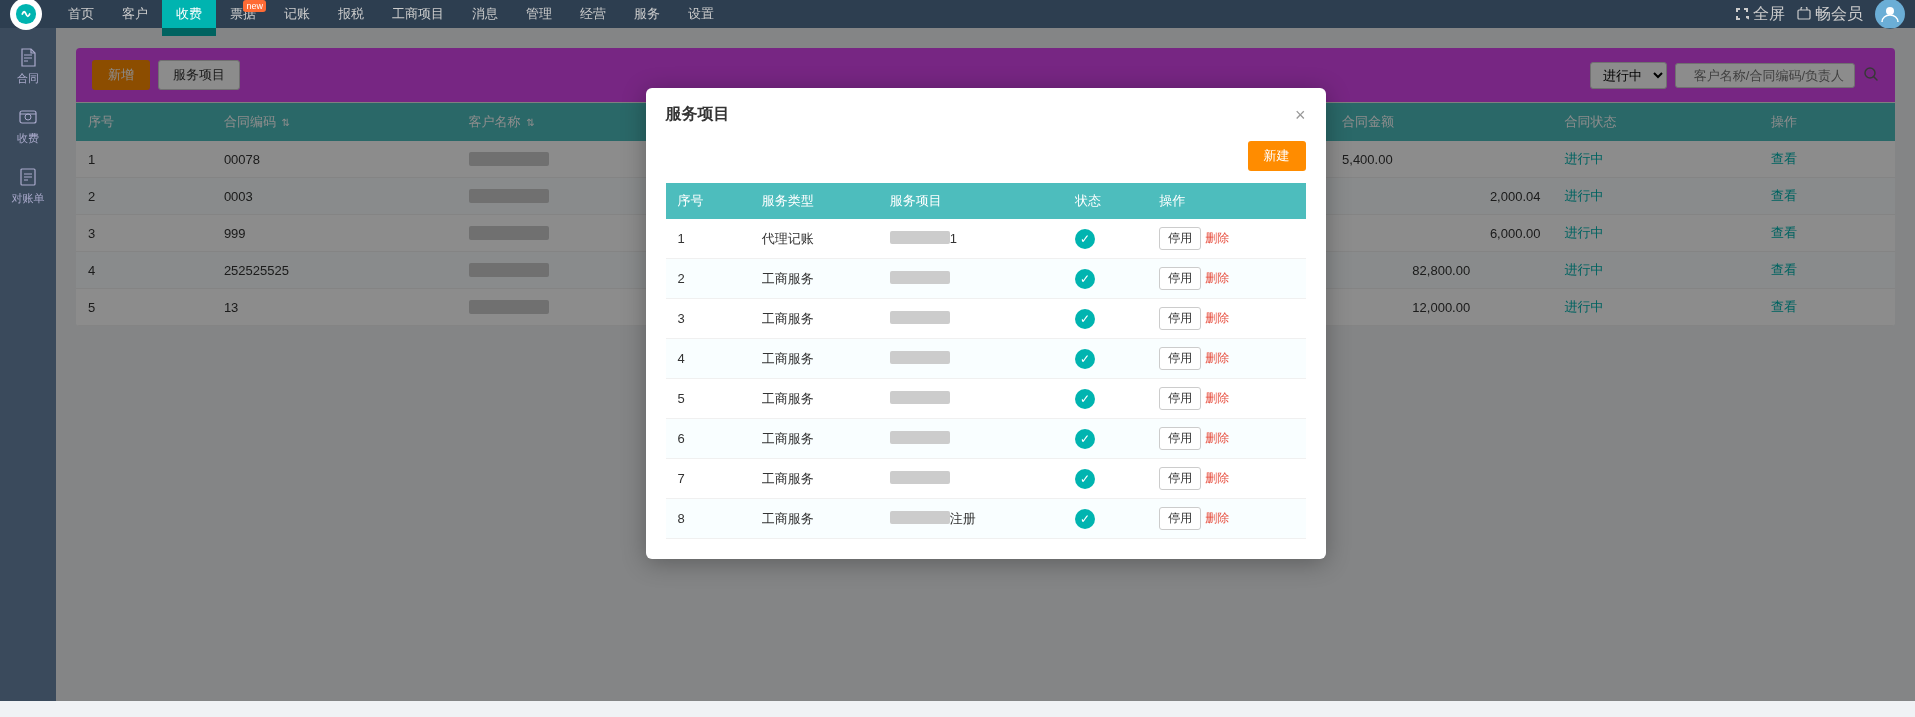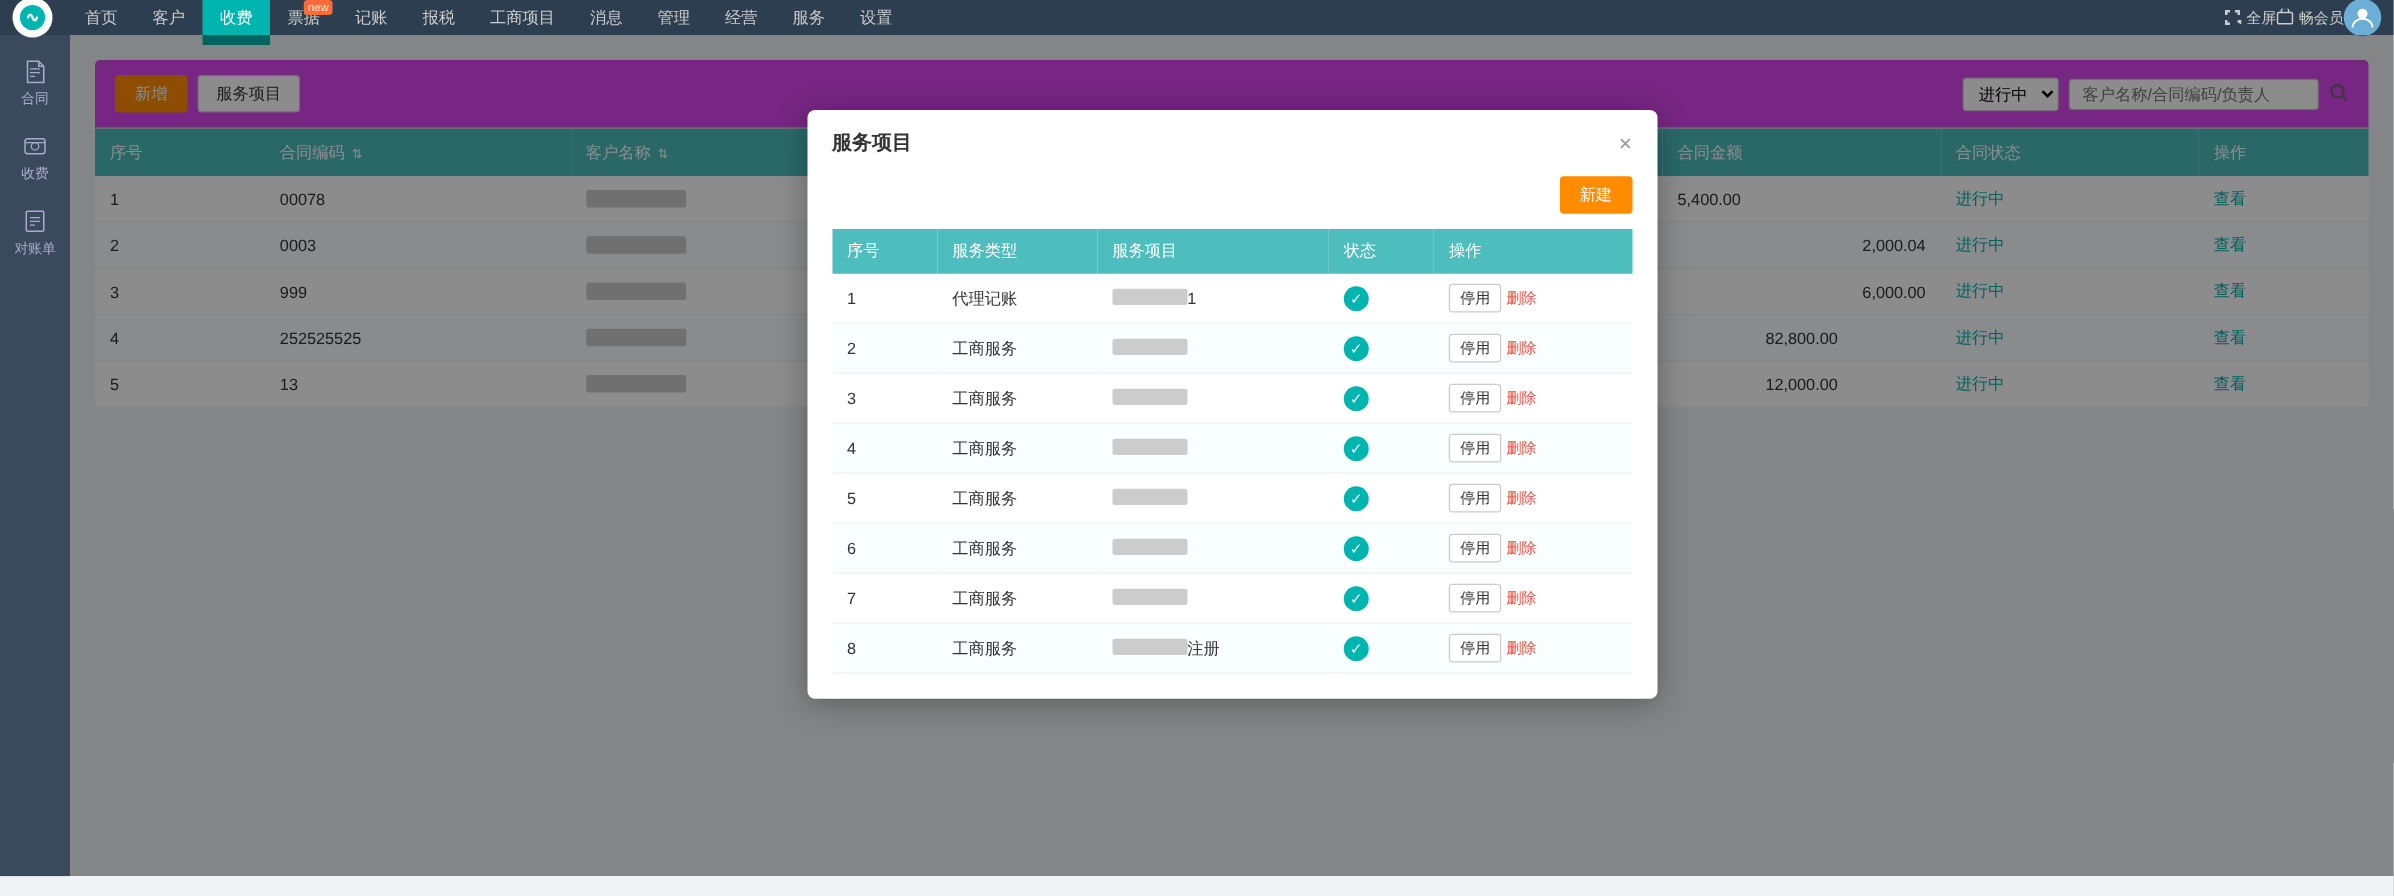--- a/index.html
+++ b/index.html
@@ -42,22 +42,22 @@
       color: #fff;
       font-size: 9px;
       padding: 1px 3px;
       border-radius: 3px;
       margin-left: 12px;
       position: absolute;
       top: 8px;
       right: 4px;
     }
     .top-nav-right {
-      display: flex; align-items: center; gap: 0;
-      color: #ccc; font-size: 12px;
+      display: flex; align-items: center; gap: 12px;
+      color: #ccc; font-size: 16px;
     }
     .top-nav-right .fullscreen-btn, .top-nav-right .member-btn {
       display: flex; align-items: center; gap: 4px; cursor: pointer;
     }
     .top-nav-right .avatar {
       width: 30px; height: 30px; border-radius: 50%;
       background: #6baed6; display: flex; align-items: center; justify-content: center;
       color: #fff; font-size: 14px; cursor: pointer;
     }
 
@@ -137,22 +137,23 @@
       padding: 4px 8px;
       border-radius: 3px;
       font-size: 13px;
       background: #fff;
     }
     .search-input {
       border: 1px solid #ccc;
       padding: 4px 10px;
       border-radius: 3px;
       font-size: 13px;
-      width: 200px;
+      width: 180px;
       color: #999;
+      text-align: right;
     }
     .search-btn {
       background: none; border: none; cursor: pointer; color: #666;
     }
 
     
     .data-table { width: 100%; border-collapse: collapse; }
     .data-table thead tr { background: #4dbdbd; color: #fff; }
     .data-table thead th {
       padding: 10px 12px; text-align: left;

